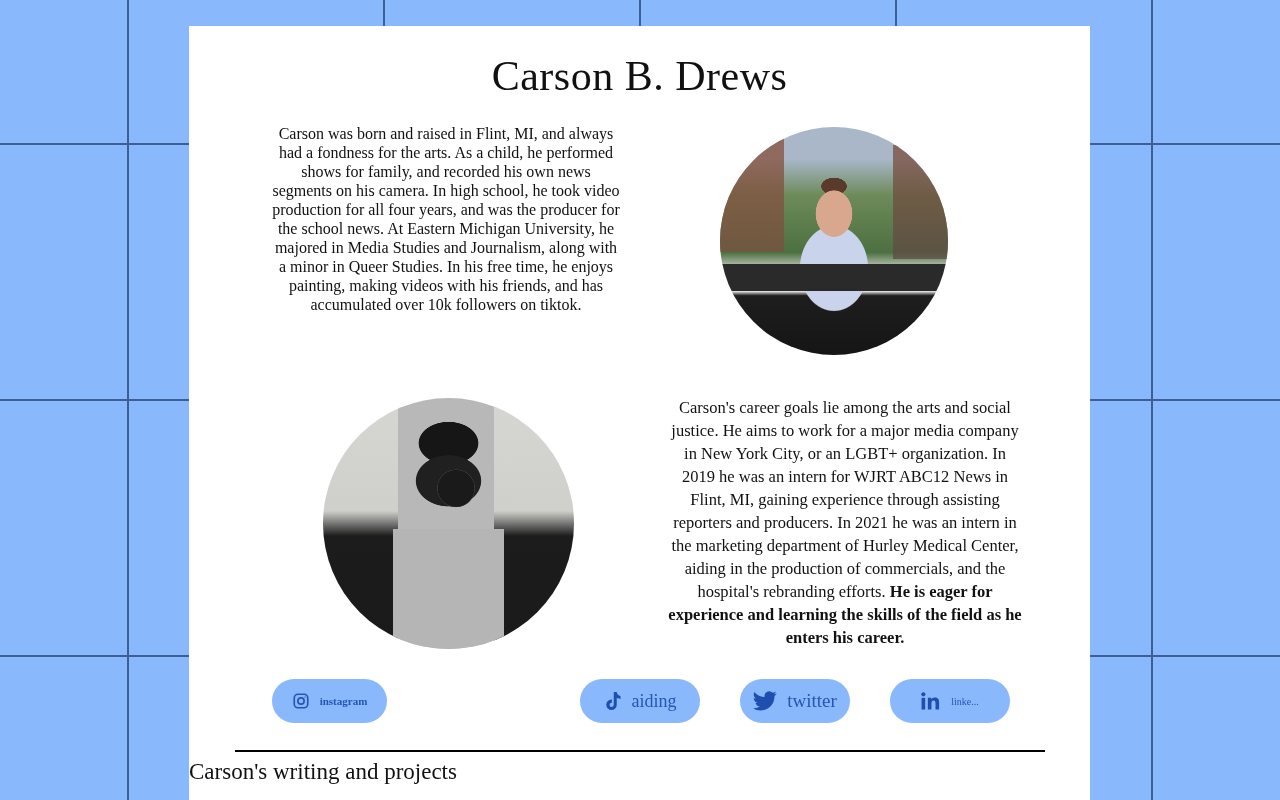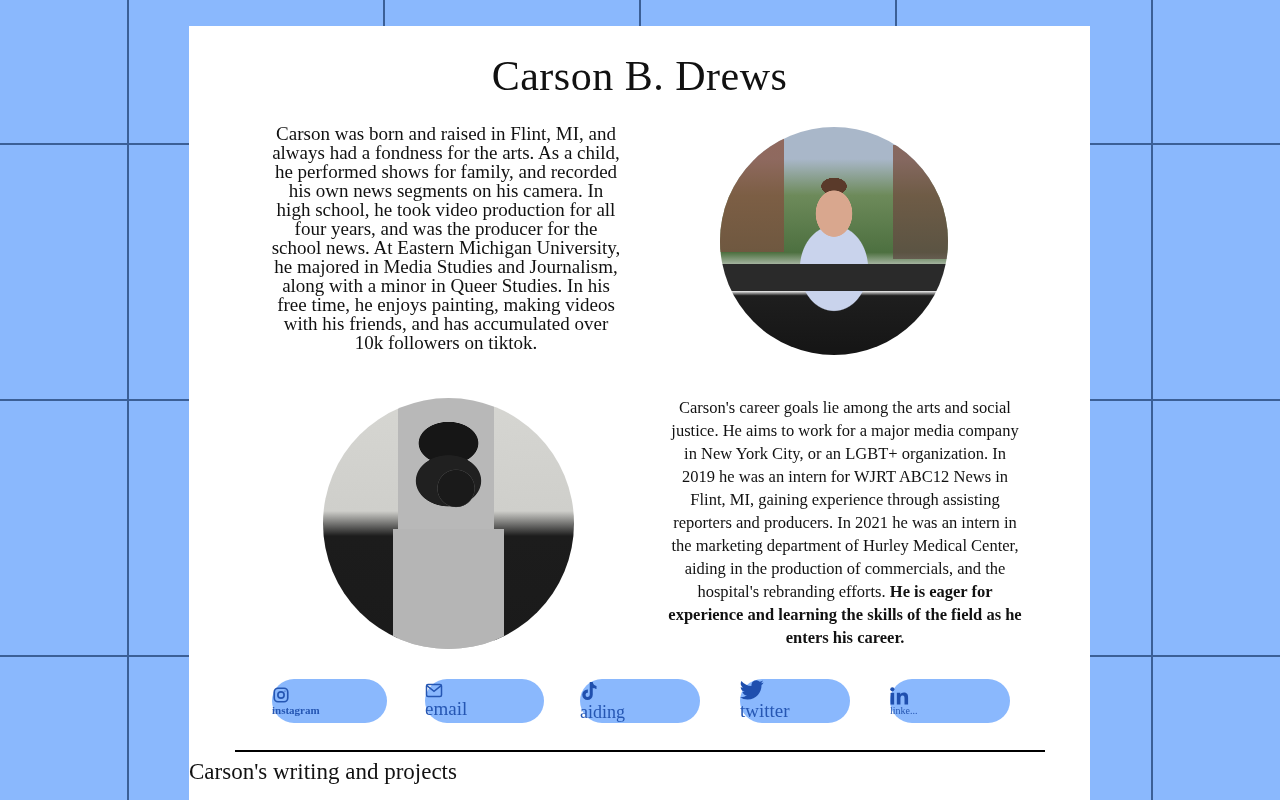--- a/index.html
+++ b/index.html
@@ -29,21 +29,21 @@
     text-align: center;
     font-size: 42px;
     font-weight: normal;
     margin: 0;
     letter-spacing: 0.5px;
   }
   .bio {
     position: absolute;
     left: 82px; top: 98px; width: 350px;
     text-align: center;
-    font-size: 19px;
+    font-size: 16px;
     line-height: 19px;
     margin: 0;
   }
   .avatar {
     position: absolute;
     border-radius: 50%;
     overflow: hidden;
   }
   .avatar-1 {
     left: 531px; top: 101px; width: 228px; height: 228px;
@@ -88,26 +88,25 @@
   .career b { font-weight: bold; }
   .socials {
     position: absolute;
     left: 0; top: 653px; width: 901px; height: 44px;
   }
   .sbtn {
     position: absolute;
     top: 0; height: 44px;
     background: #8ab8fd;
     border-radius: 22px;
-    display: flex; justify-content: center;
+    display: flex; align-items: center; justify-content: center;
     color: #2556b3;
     text-decoration: none;
     box-sizing: border-box;
     cursor: pointer;
-    flex-direction: column;
   }
   .sbtn .ico { display: inline-flex; margin-right: 10px; }
   .sbtn svg { display: block; }
   .btn-instagram { left: 83px; width: 115px; font-size: 11px; font-weight: bold; }
   .btn-email { left: 236px; width: 119px; font-size: 19px; }
   .btn-tiktok { left: 391px; width: 120px; font-size: 18px; }
   .btn-twitter { left: 551px; width: 110px; font-size: 19px; }
   .btn-linkedin { left: 701px; width: 120px; font-size: 10px; }
   .divider {
     position: absolute;
@@ -144,29 +143,20 @@
       <span class="ico">
         <svg width="18" height="18" viewBox="0 0 24 24" fill="none" stroke="#2556b3" stroke-width="2.2">
           <rect x="3" y="3" width="18" height="18" rx="5"></rect>
           <circle cx="12" cy="12" r="4.2"></circle>
           <circle cx="17.3" cy="6.7" r="0.8" fill="#2556b3" stroke="none"></circle>
         </svg>
       </span>
       <span>instagram</span>
     </a>
 
-    <a class="sbtn btn-email">
-      <span class="ico">
-        <svg width="18" height="15" viewBox="0 0 24 20" fill="none" stroke="#2556b3" stroke-width="2">
-          <rect x="2" y="2" width="20" height="16" rx="2"></rect>
-          <path d="M2.5 3.5 L12 11 L21.5 3.5"></path>
-        </svg>
-      </span>
-      <span>email</span>
-    </a>
 
     <a class="sbtn btn-tiktok">
       <span class="ico">
         <svg width="18" height="22" viewBox="0 0 24 28" fill="#1f4fae">
           <path d="M13 2h4c0.3 3 2.3 5 5 5.3v4c-2 0-3.7-0.6-5-1.6V19a7 7 0 1 1-7-7h0.5v4.3A2.8 2.8 0 1 0 13 19V2z"></path>
         </svg>
       </span>
       <span>aiding</span>
     </a>
 

